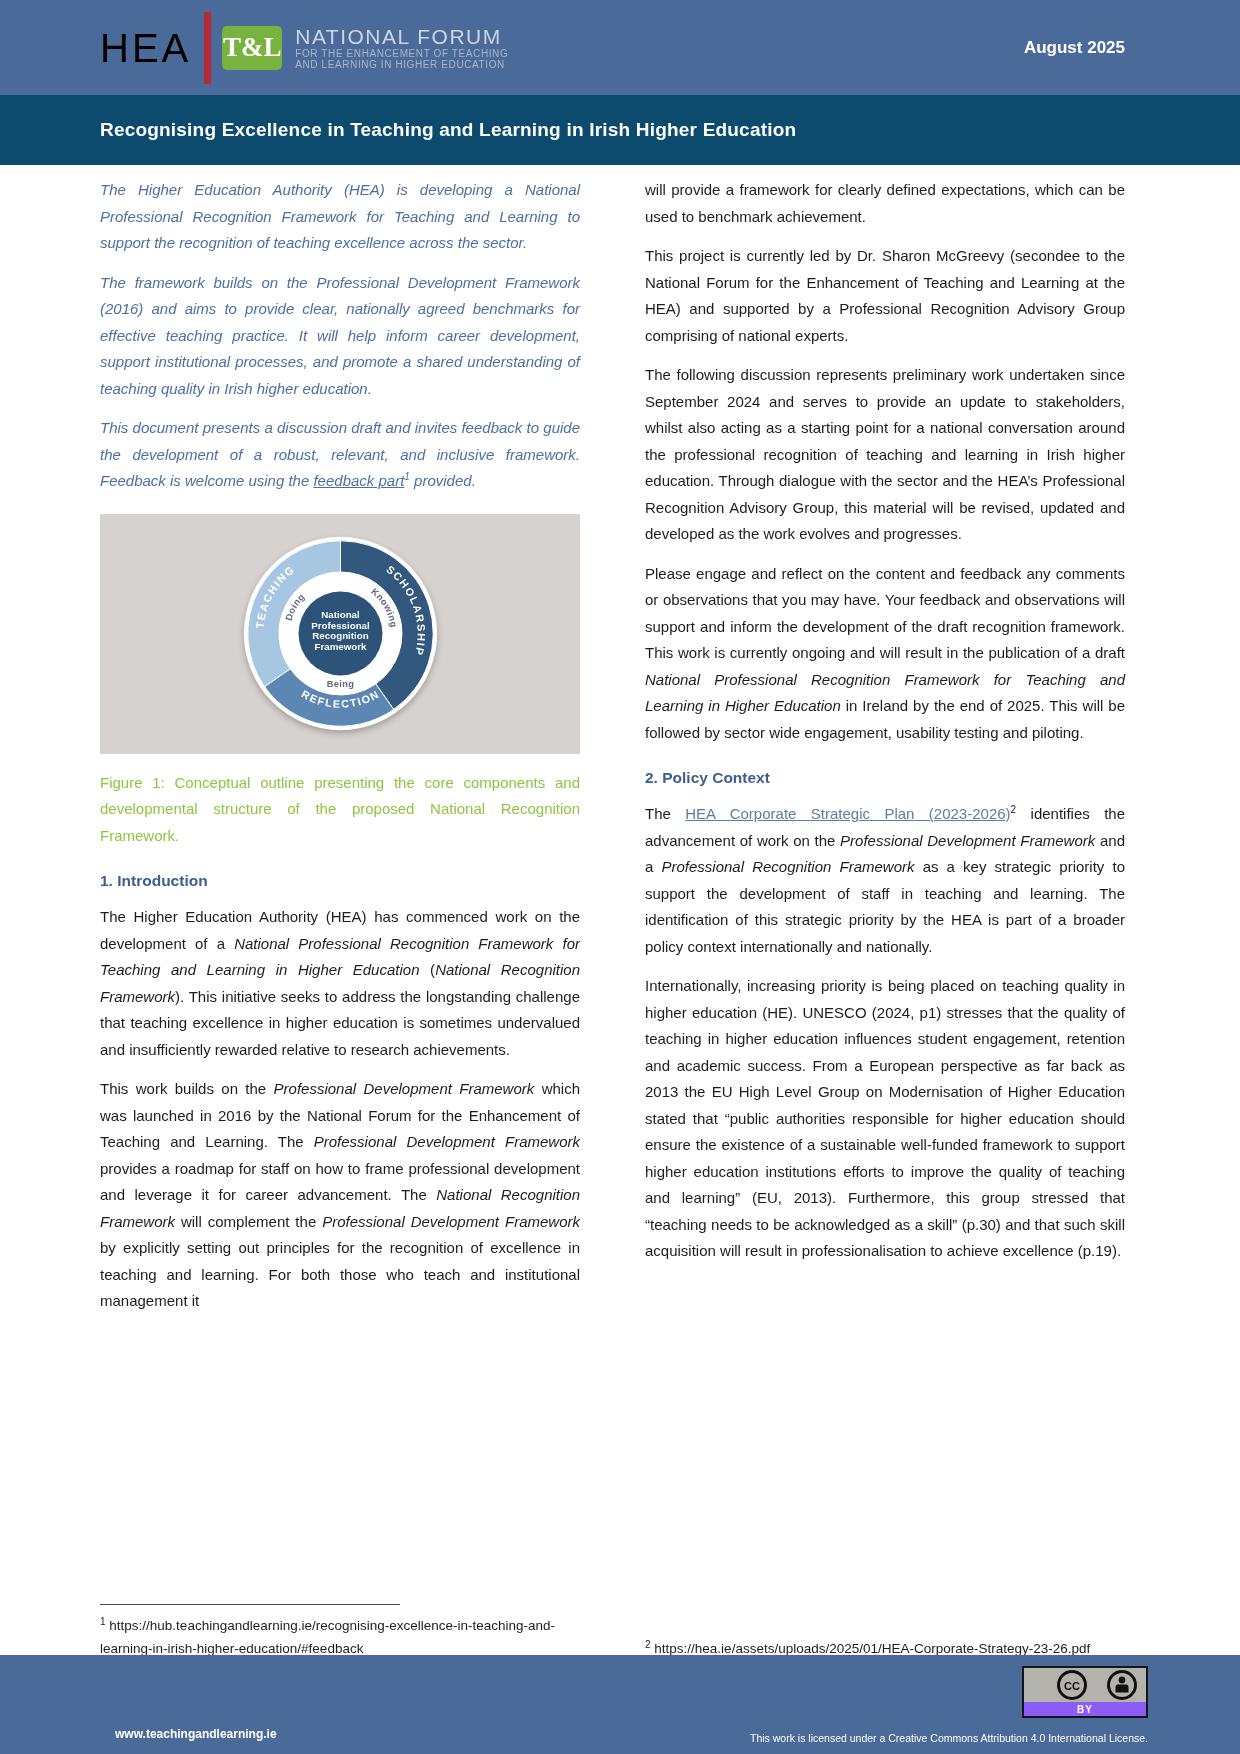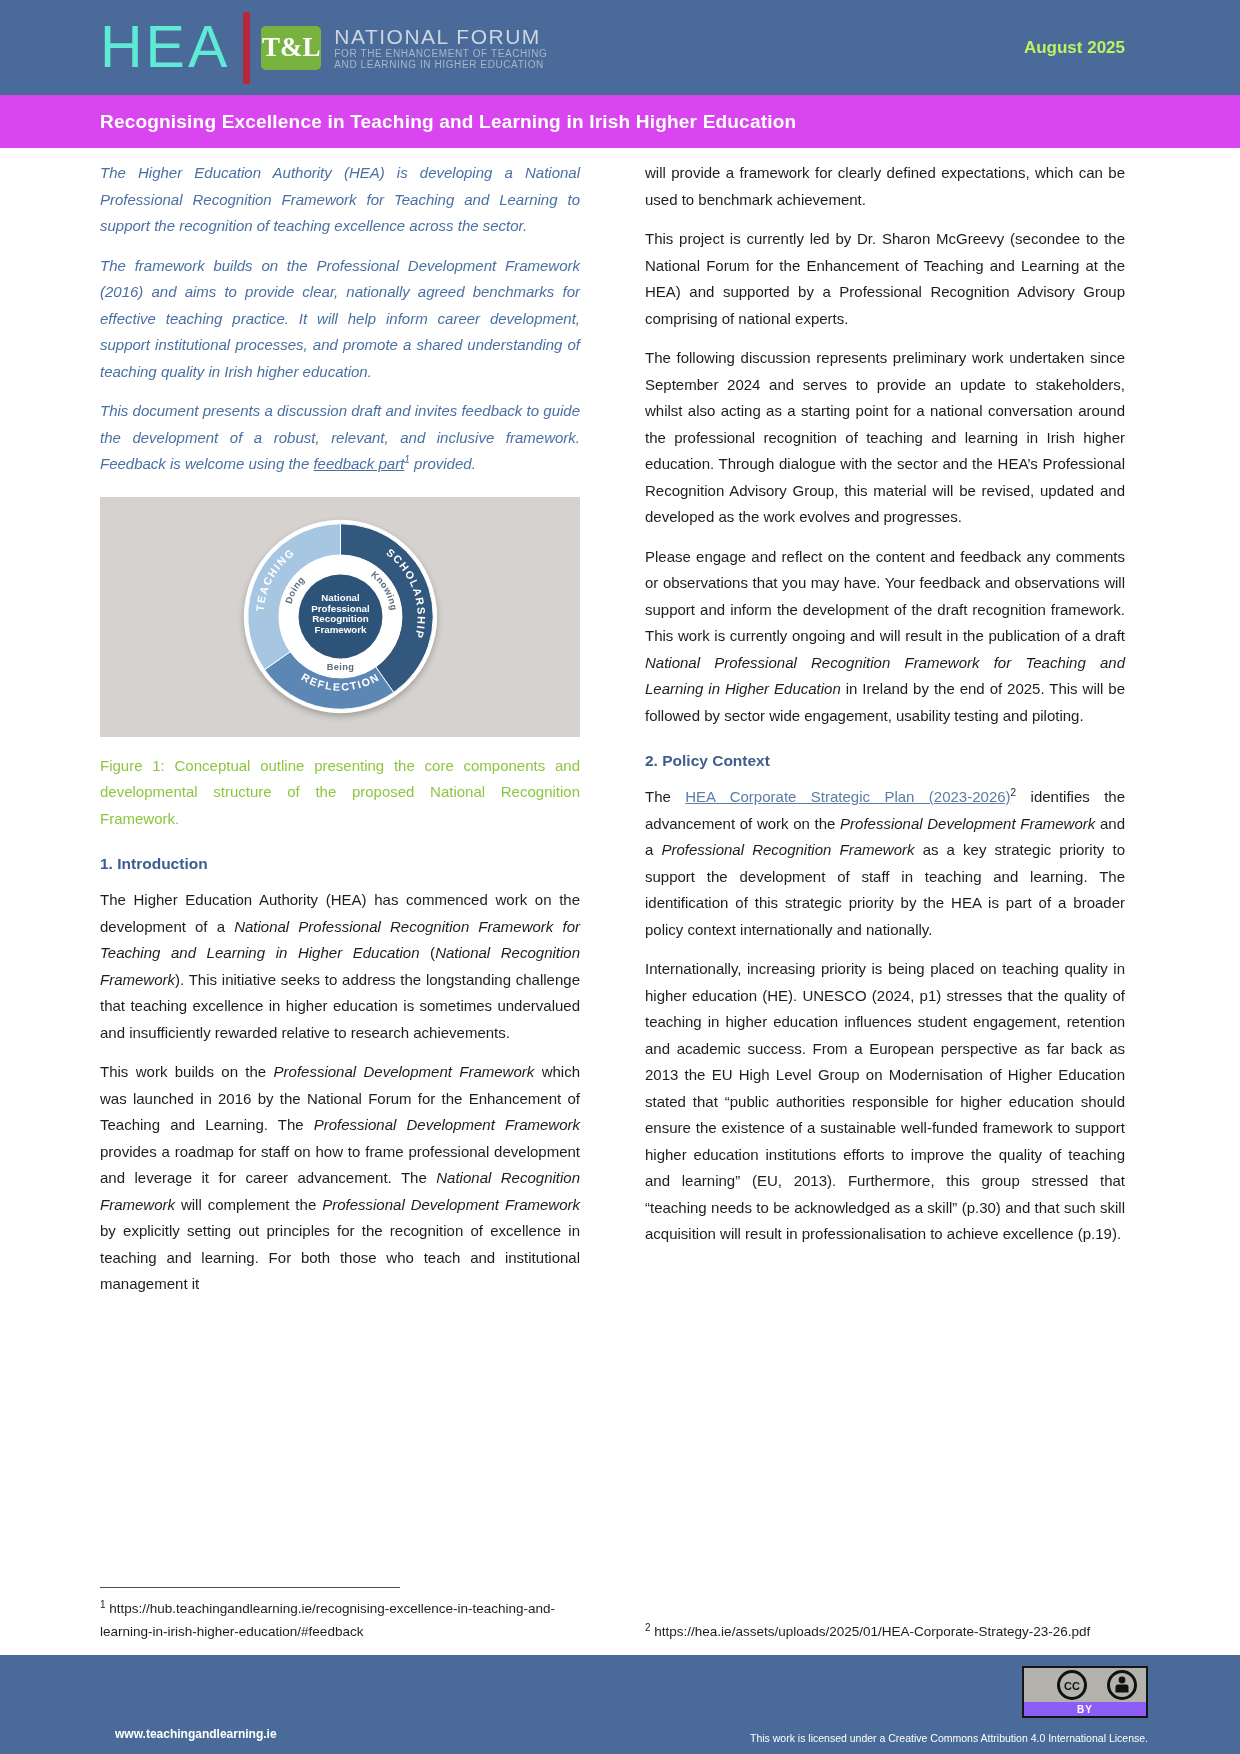--- a/index.html
+++ b/index.html
@@ -3,33 +3,33 @@
 <meta charset="utf-8">
 <style>
   html,body{margin:0;padding:0;background:#fff;}
   .page{position:relative;width:1240px;height:1754px;background:#fff;overflow:hidden;
         font-family:"Liberation Sans",sans-serif;color:#1d1d1f;}
 
   
   .top-bar{height:95px;background:#4a6b99;display:flex;align-items:center;
            padding:0 115px 0 100px;box-sizing:border-box;}
   .logo-group{display:flex;align-items:center;}
-  .hea-word{color:#5eead4;font-size:59px;font-weight:500;letter-spacing:3px;line-height:1;}
+  .hea-word{color:#000000;font-size:40px;font-weight:500;letter-spacing:3px;line-height:1;}
   .red-bar{width:7px;height:72px;background:#b5293a;margin:0 11px 0 13px;}
   .tl-square{width:60px;height:44px;background:#79b33f;border-radius:5px;display:flex;
              align-items:center;justify-content:center;}
   .tl-square span{color:#fff;font-family:"Liberation Serif",serif;font-weight:700;font-size:27px;}
   .forum-block{margin-left:13px;}
   .forum-title{color:#ccd5e0;font-size:21px;letter-spacing:1.5px;line-height:22px;}
   .forum-sub{color:#a9b6c6;font-size:10px;letter-spacing:0.6px;line-height:11px;}
   .forum-sub:first-of-type{margin-top:4px;}
-  .date{margin-left:auto;color:#bef264;font-weight:700;font-size:17px;}
+  .date{margin-left:auto;color:#ffffff;font-weight:700;font-size:17px;}
 
   
-  .banner{height:53px;background:#d946ef;display:flex;align-items:center;
+  .banner{height:70px;background:#0c4a6e;display:flex;align-items:center;
           padding-left:100px;box-sizing:border-box;}
   .banner-title{color:#fff;font-weight:700;font-size:19px;letter-spacing:0.2px;}
 
   
   .content{display:flex;height:1507px;box-sizing:border-box;
            padding:12px 115px 12px 100px;}
   .col{width:480px;display:flex;flex-direction:column;}
   .col-right{margin-left:65px;}
   .col p{margin:0 0 13px 0;font-size:15px;line-height:26.5px;text-align:justify;}
   .intro p{color:#4a70a3;font-style:italic;}

